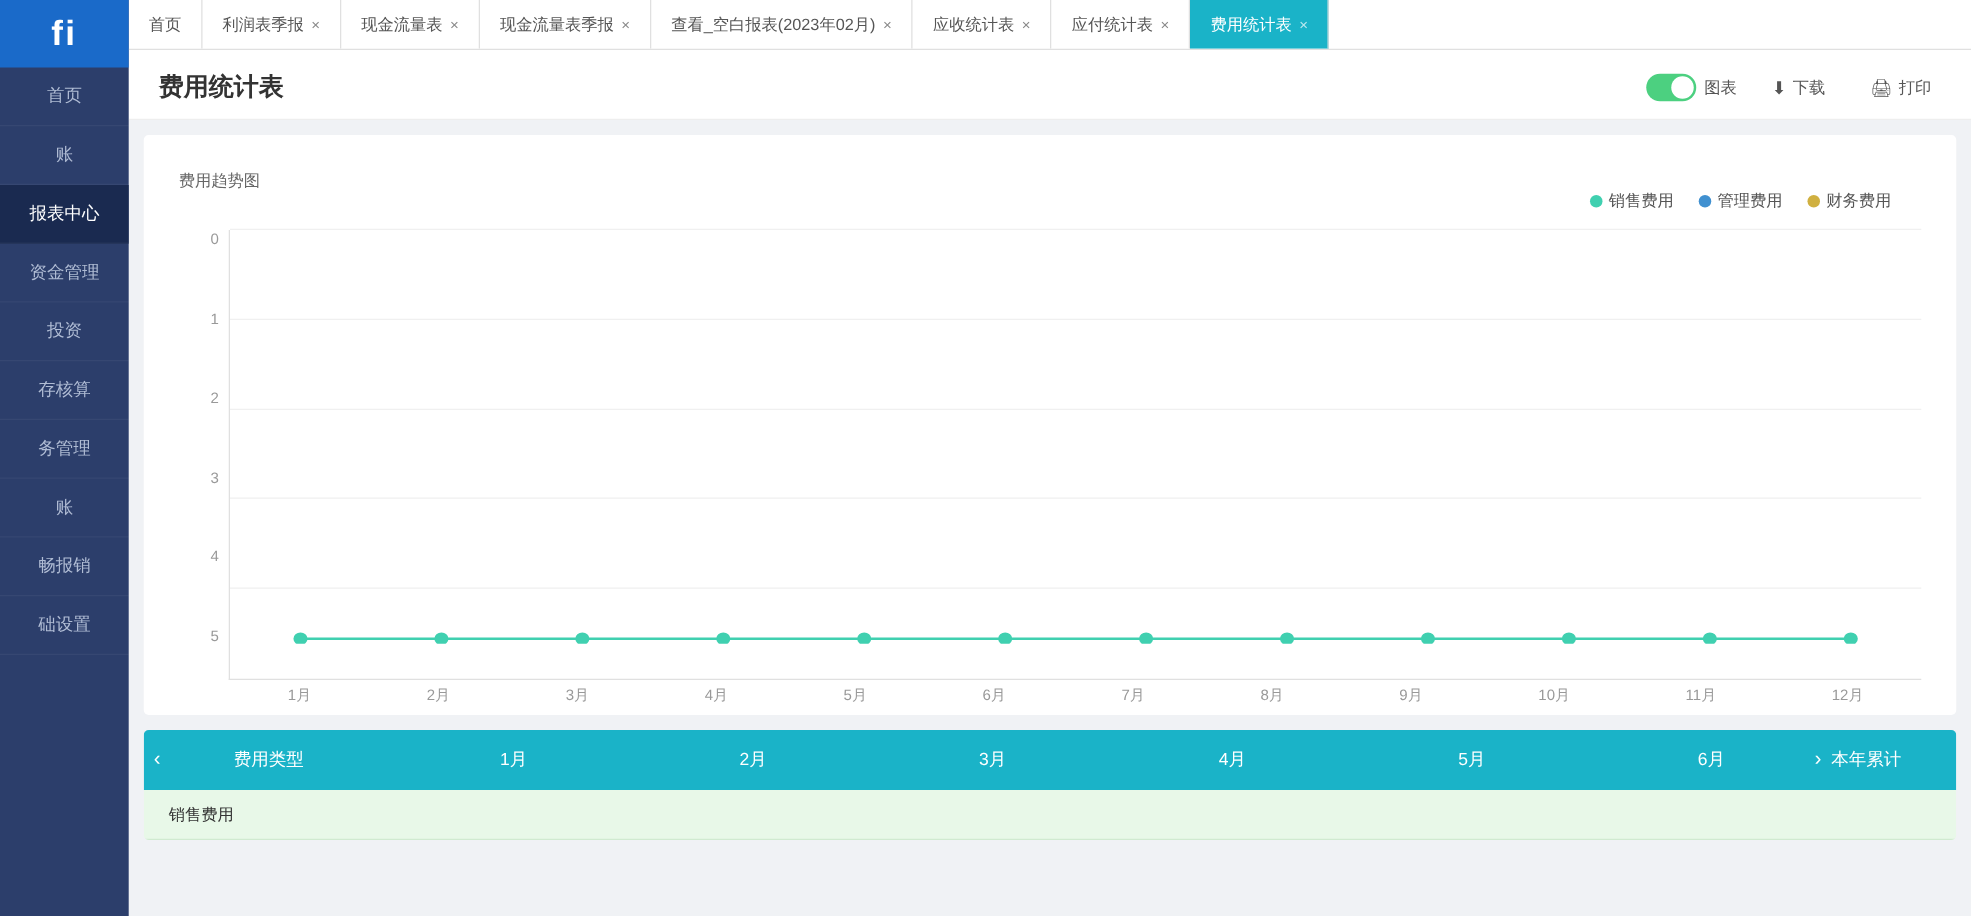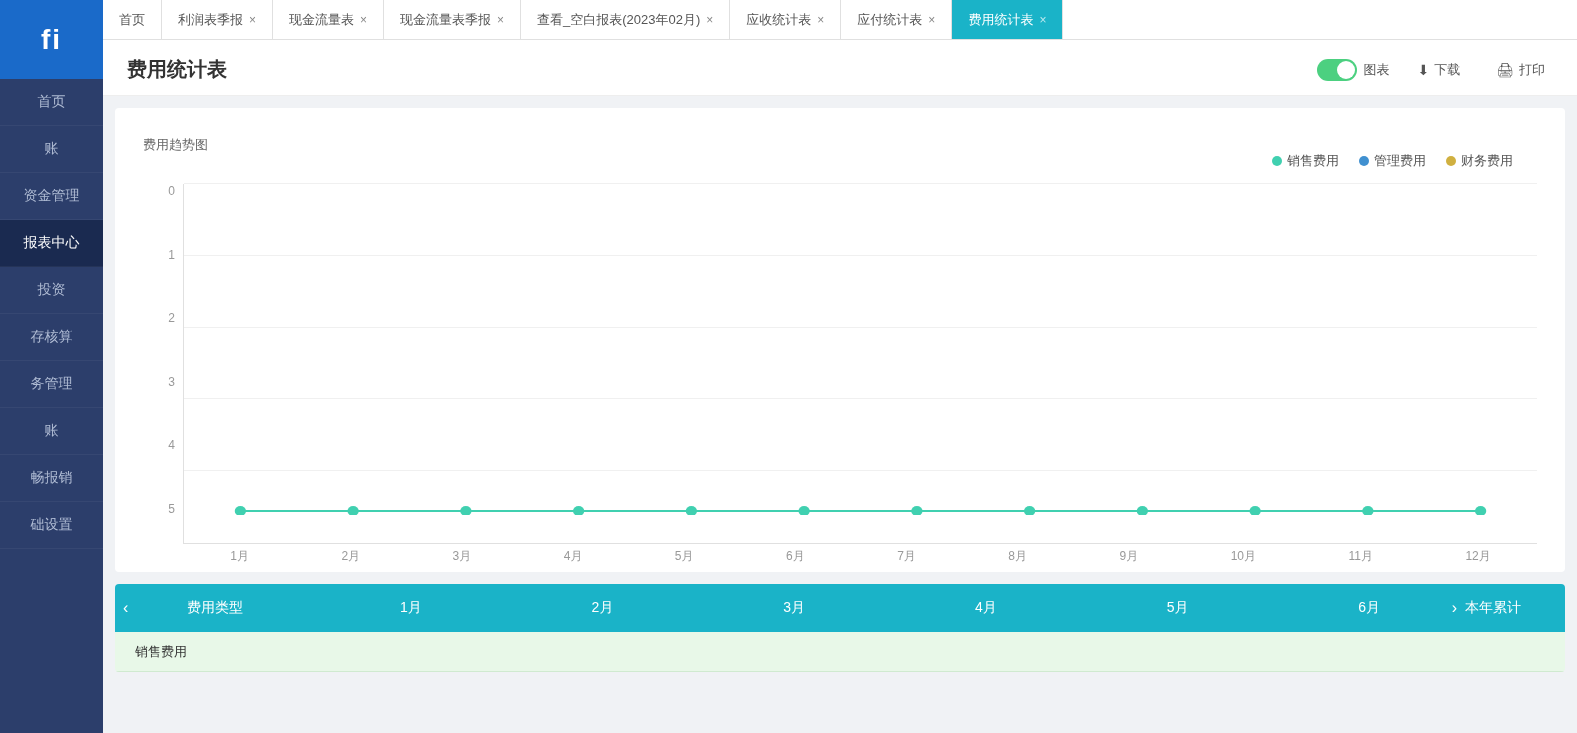--- a/index.html
+++ b/index.html
@@ -8,21 +8,21 @@
     
     .sidebar {
       width: 103px;
       background: #2c3e6b;
       display: flex;
       flex-direction: column;
       height: 100%;
       flex-shrink: 0;
     }
     .sidebar-logo {
-      height: 79px;
+      height: 54px;
       background: #1a6ac9;
       display: flex;
       align-items: center;
       justify-content: center;
       color: white;
       font-size: 28px;
       font-weight: bold;
       letter-spacing: 2px;
     }
     .sidebar-item {
@@ -291,22 +291,22 @@
       font-size: 13px;
     }
   </style>
 </head>
 <body>
 
 <div class="sidebar">
   <div class="sidebar-logo">fi</div>
   <div class="sidebar-item">首页</div>
   <div class="sidebar-item">账</div>
+  <div class="sidebar-item active">报表中心</div>
   <div class="sidebar-item">资金管理</div>
-  <div class="sidebar-item active">报表中心</div>
   <div class="sidebar-item">投资</div>
   <div class="sidebar-item">存核算</div>
   <div class="sidebar-item">务管理</div>
   <div class="sidebar-item">账</div>
   <div class="sidebar-item">畅报销</div>
   <div class="sidebar-item">础设置</div>
 </div>
 
 <div class="main">
 

